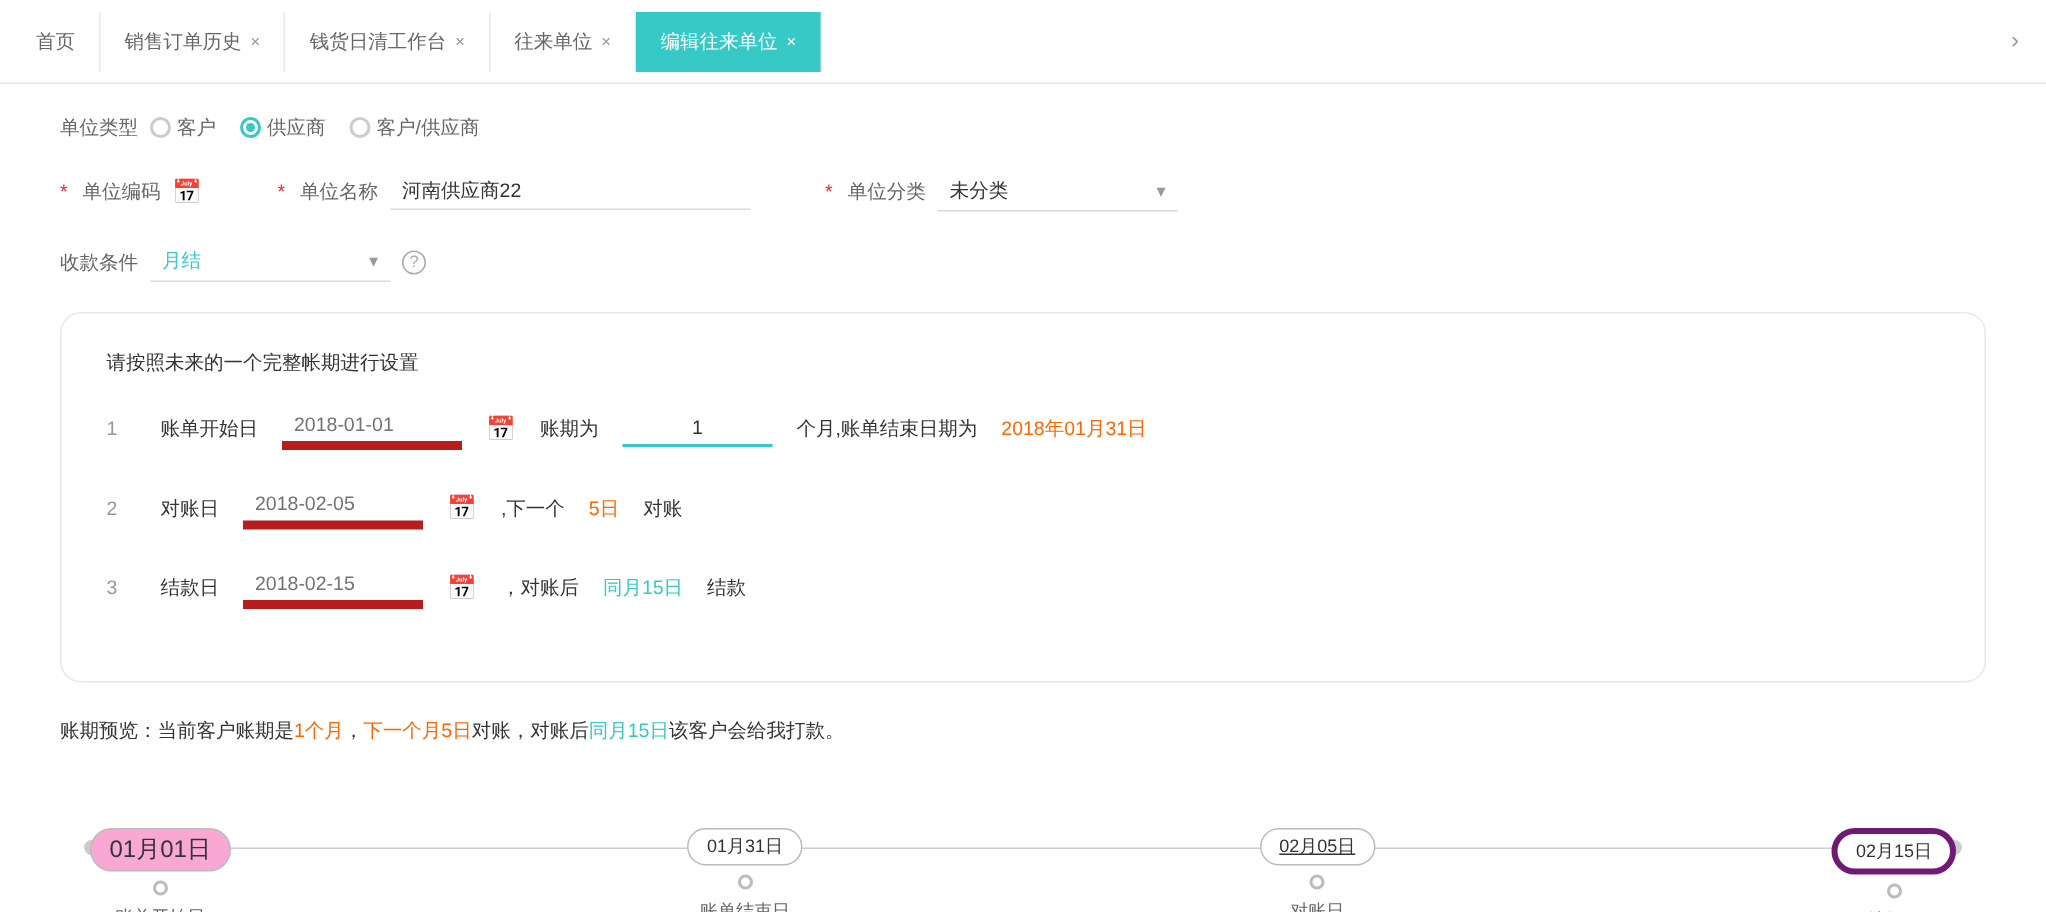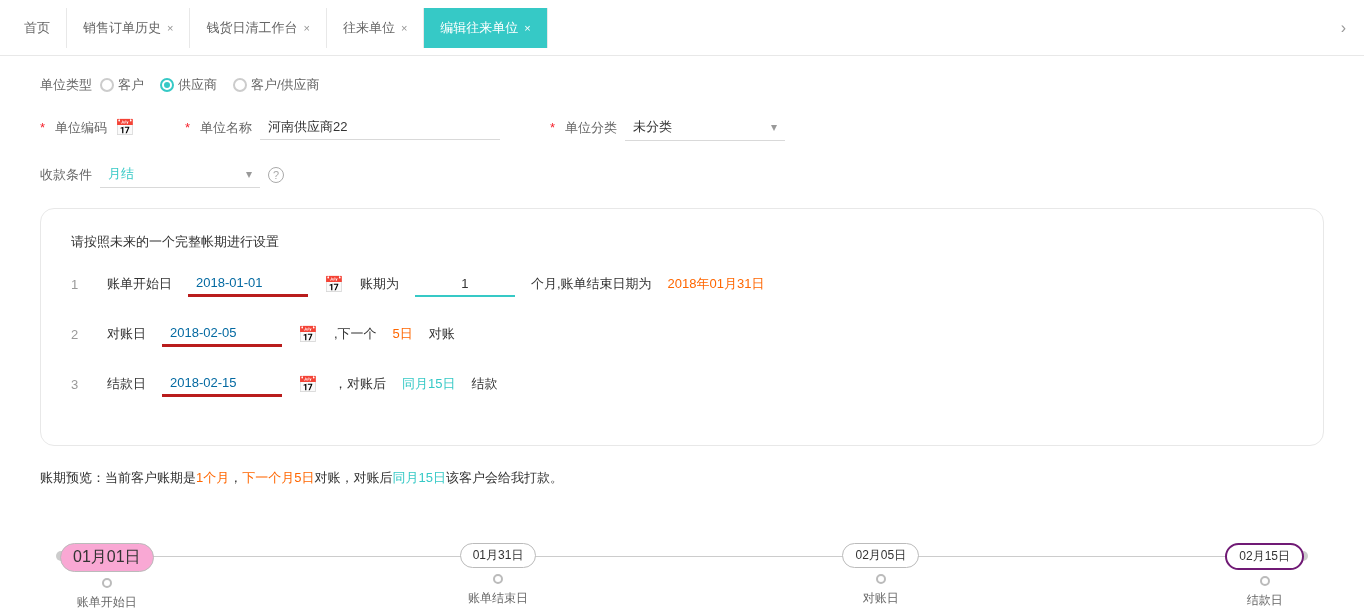--- a/index.html
+++ b/index.html
@@ -148,24 +148,24 @@
       gap: 16px;
     }
     .row-num {
       width: 20px;
       color: #999;
       font-size: 13px;
     }
     .row-field-label { color: #333; white-space: nowrap; }
     .date-input {
       border: none;
-      border-bottom: 3px solid #b91c1c;
+      border-bottom: 6px solid #b91c1c;
       padding: 4px 8px;
       font-size: 13px;
-      color: #0369a1;
+      color: #737373;
       outline: none;
       width: 120px;
     }
     .period-input {
       border: none;
       border-bottom: 2px solid #36c9c6;
       padding: 4px 8px;
       font-size: 13px;
       color: #333;
       outline: none;
@@ -321,27 +321,27 @@
           <div style="font-size:12px;color:#666;margin-top:6px;">账单开始日</div>
         </div>
 
         <div style="display:flex;flex-direction:column;align-items:center;">
           <div style="background:#fff;border:1px solid #bbb;border-radius:20px;padding:3px 12px;font-size:12px;color:#333;margin-bottom:6px;">01月31日</div>
           <div style="width:10px;height:10px;border-radius:50%;background:#fff;border:2px solid #bbb;"></div>
           <div style="font-size:12px;color:#666;margin-top:6px;">账单结束日</div>
         </div>
 
         <div style="display:flex;flex-direction:column;align-items:center;">
-          <div style="background:#fff;border:1px solid #bbb;border-radius:20px;padding:3px 12px;font-size:12px;color:#333;margin-bottom:6px;">02月05日</div>
+          <div style="background:#fff;border:1px solid #bbb;border-radius:20px;padding:3px 12px;font-size:12px;color:#333;margin-bottom:6px;text-decoration:underline;">02月05日</div>
           <div style="width:10px;height:10px;border-radius:50%;background:#fff;border:2px solid #bbb;"></div>
           <div style="font-size:12px;color:#666;margin-top:6px;">对账日</div>
         </div>
 
         <div style="display:flex;flex-direction:column;align-items:center;">
-          <div style="background:#fff;border:2px solid #701a75;border-radius:20px;padding:3px 12px;font-size:12px;color:#333;margin-bottom:6px;">02月15日</div>
+          <div style="background:#fff;border:4px solid #701a75;border-radius:20px;padding:3px 12px;font-size:12px;color:#333;margin-bottom:6px;">02月15日</div>
           <div style="width:10px;height:10px;border-radius:50%;background:#fff;border:2px solid #bbb;"></div>
           <div style="font-size:12px;color:#666;margin-top:6px;">结款日</div>
         </div>
 
       </div>
     </div>
   </div>
 
 </div>
 

